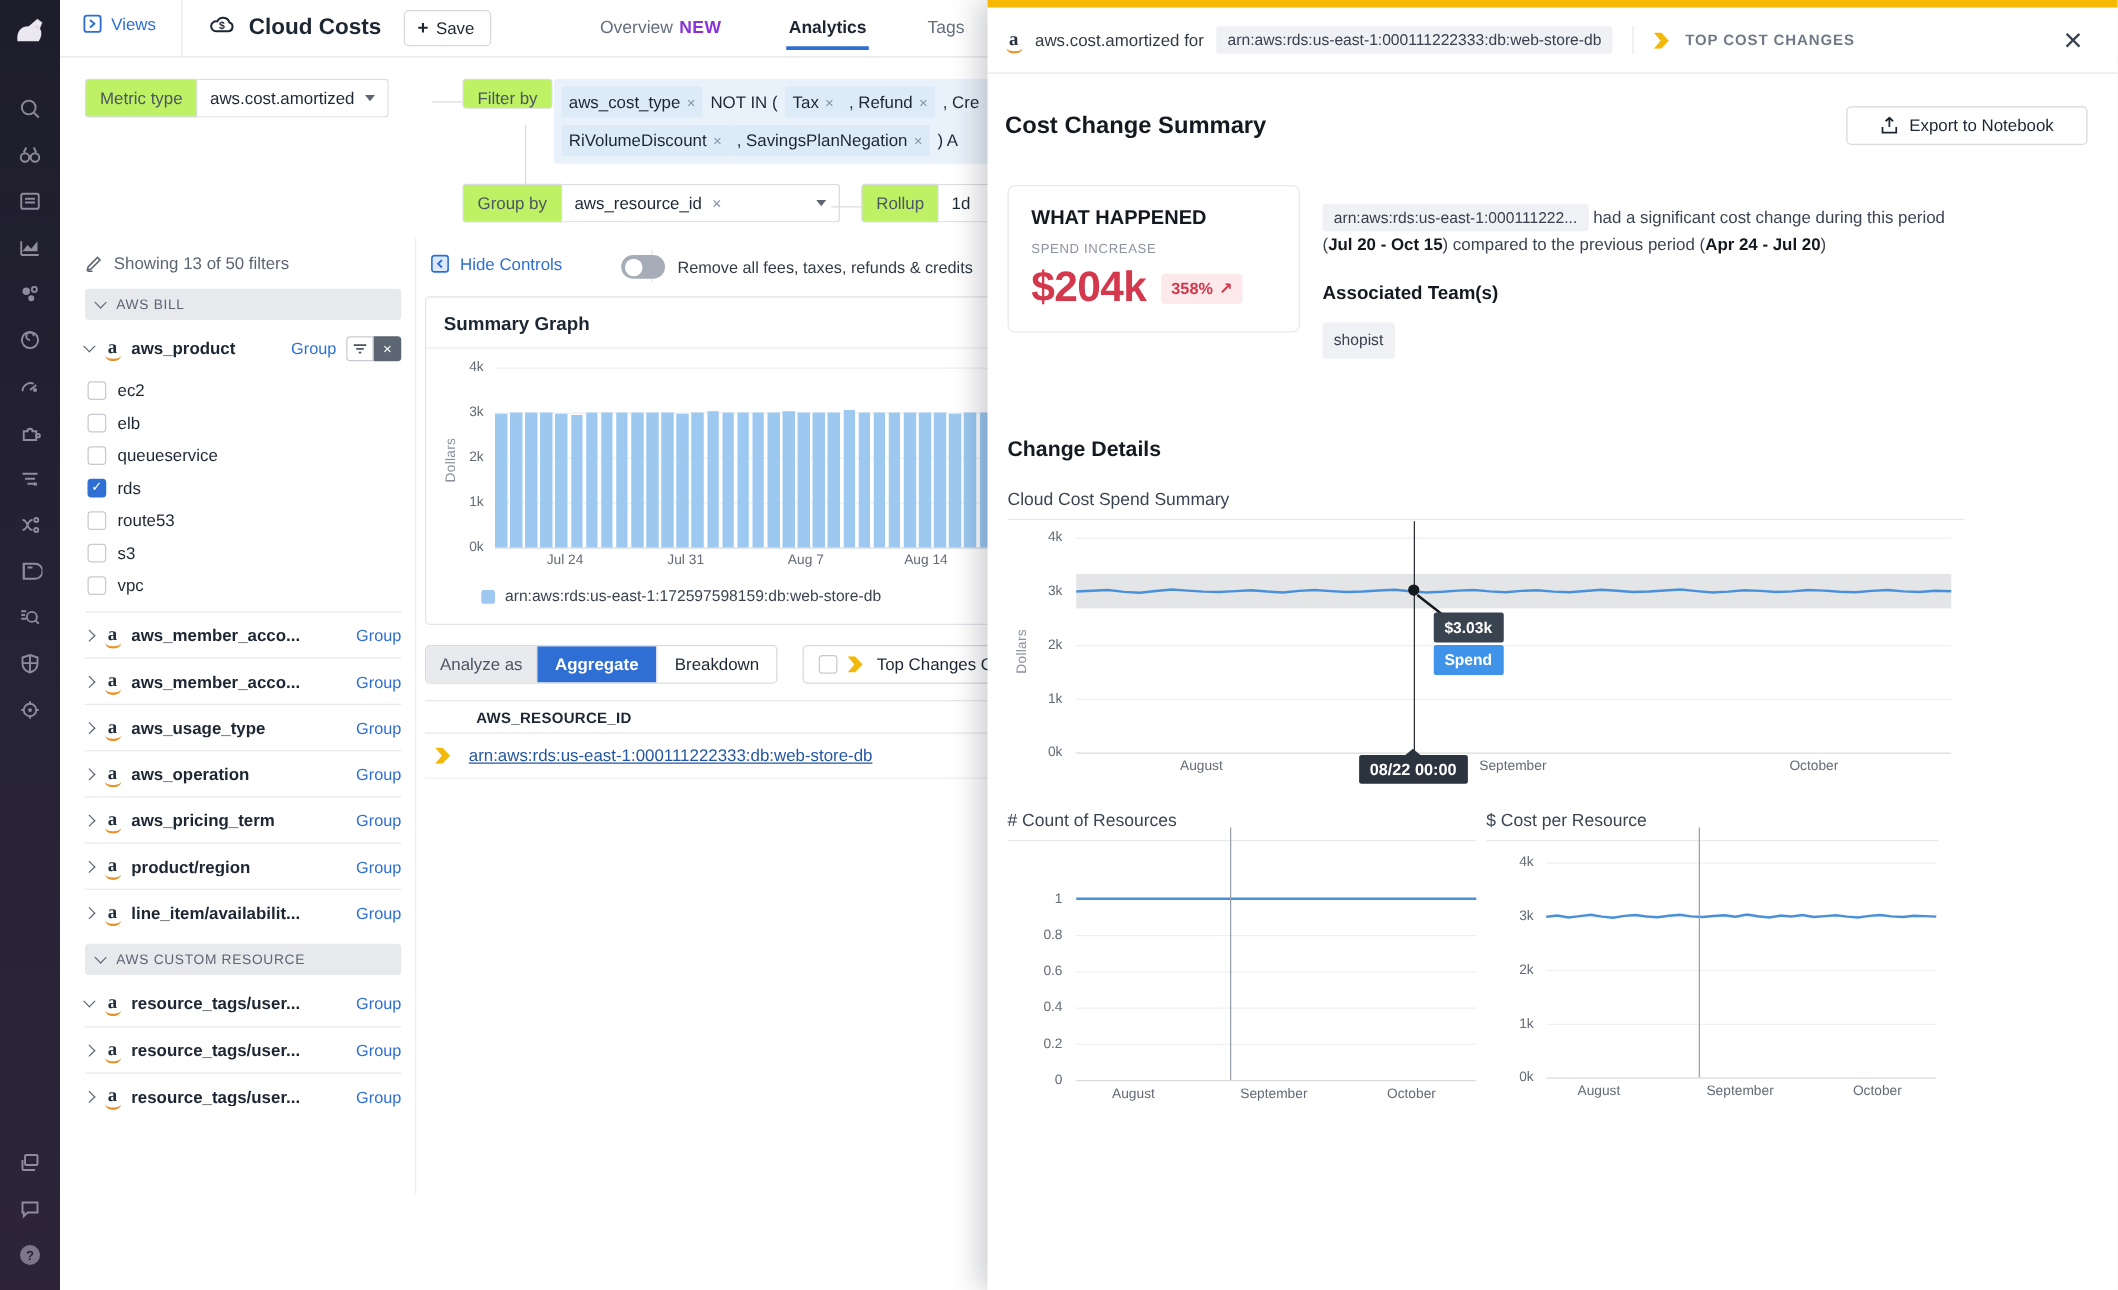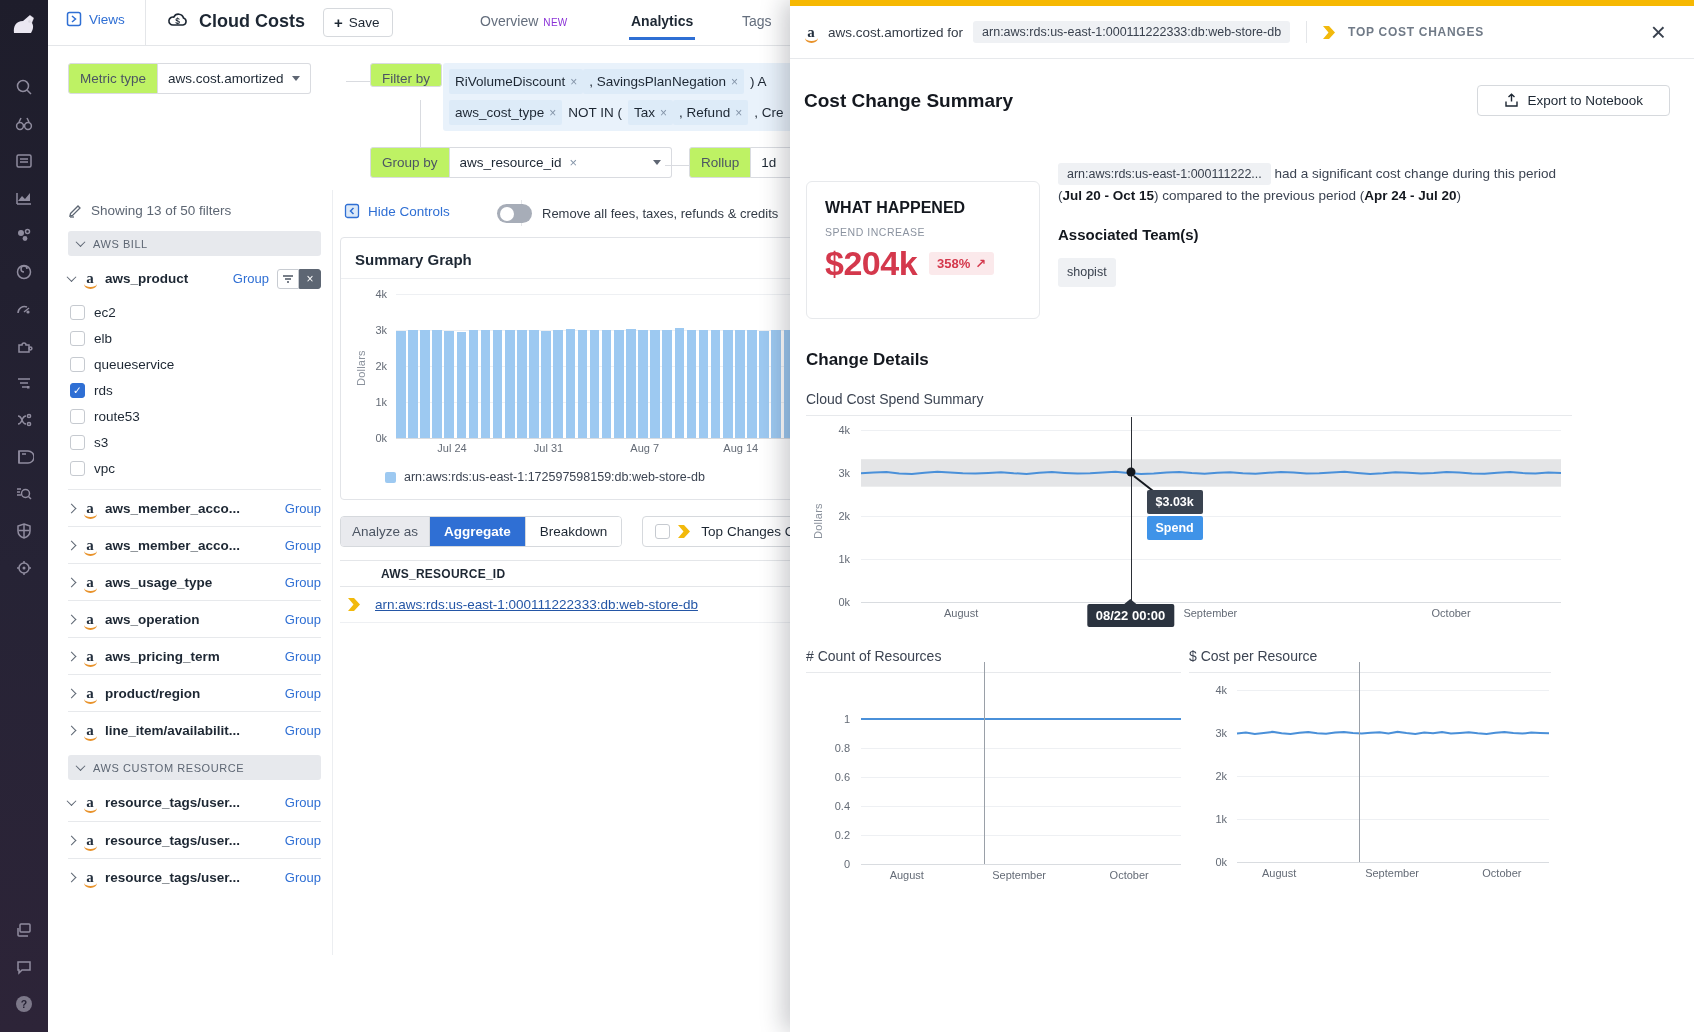--- a/index.html
+++ b/index.html
@@ -21,21 +21,21 @@
     border-bottom:1px solid #e4e6e9; z-index:1; }
   #views-btn { position:absolute; left:18px; top:11px; display:flex; gap:7px; align-items:center;
     color:#2f6fd4; font-size:13.5px; cursor:pointer; }
   #hdr-div1 { position:absolute; left:97px; top:0; bottom:0; width:1px; background:#e4e6e9; }
   #app-title { position:absolute; left:118px; top:9px; display:flex; gap:9px; align-items:center;
     font-size:18px; font-weight:700; color:#1d2733; }
   #save-btn { position:absolute; left:275px; top:8px; border:1px solid #d6d9dd; border-radius:4px;
     padding:5px 12px 5px 10px; font-size:13.5px; color:#1d2733; background:#fff; display:flex; gap:6px; align-items:center; }
   .plus-icon::before { content:"+"; font-size:15px; font-weight:700; color:#1d2733; }
   .tab { position:absolute; top:13px; font-size:14px; color:#646e7d; cursor:pointer; white-space:nowrap; }
-  .tab .new-badge { color:#8a32d6; font-size:10px; font-weight:400; margin-left:5px; letter-spacing:.03em;margin-top:39px; }
+  .tab .new-badge { color:#8a32d6; font-size:14px; font-weight:700; margin-left:5px; letter-spacing:.03em;margin-top:39px; }
   .tab.active { color:#1d2733; font-weight:600; }
   .tab.active::after { content:""; position:absolute; left:-2px; right:-2px; bottom:-11px; height:3px; background:#2f6fd4; }
 
   
   .chip { background:#bef264; border:1px solid #d9dbe0; color:#4c5563; font-size:13.5px;
     padding:7px 11px; border-radius:3px 0 0 3px; white-space:nowrap; }
   .ctrl { display:flex; align-items:stretch; }
   .ctrl .val { background:#fff; border:1px solid #d9dbe0; border-left:none; border-radius:0 3px 3px 0;
     font-size:13.5px; color:#1d2733; padding:7px 10px; display:flex; align-items:center; gap:8px; }
   .caret { width:0; height:0; border-left:4px solid transparent; border-right:4px solid transparent;
@@ -133,21 +133,21 @@
   .tcc-label { font-size:12px; color:#707a87; letter-spacing:.06em; font-weight:600; }
   #panel-close { margin-left:auto; font-size:21px; color:#39414e; cursor:pointer; line-height:1; }
   #panel-close::before { content:"×"; font-size:26px; }
   #panel-hr { height:1px; background:#e7e9ec; }
 
   #panel-title-row { display:flex; align-items:center; padding:26px 24px 0 14px; }
   #panel-title { font-size:19px; font-weight:700; color:#14181f; }
   #export-btn { margin-left:auto; border:1px solid #d6d9dd; border-radius:4px; background:#fff;
     display:flex; gap:8px; align-items:center; padding:7px 26px; font-size:13.5px; color:#1d2733; cursor:pointer; }
 
-  #wh-card { position:absolute; left:16px; top:181px; width:234px; height:138px;
+  #wh-card { position:absolute; left:16px; top:148px; width:234px; height:118px;
     border:1px solid #e7e9ec; border-radius:6px; padding:17px 18px; }
   #wh-title { font-size:16px; font-weight:700; color:#14181f; }
   #wh-sub { font-size:10.5px; color:#8b93a0; letter-spacing:.05em; margin-top:9px; }
   #wh-amount-row { display:flex; align-items:center; gap:12px; margin-top:6px; }
   #wh-amount { font-size:34px; font-weight:800; color:#d4384c; letter-spacing:-.5px; }
   #wh-badge { background:#fbe9eb; color:#d4384c; font-weight:700; font-size:13px; border-radius:3px;
     padding:4px 8px; display:flex; gap:5px; align-items:center; }
 
   #wh-text { position:absolute; left:268px; top:163px; width:500px; font-size:13.5px; color:#3c4452; line-height:1.65; }
   #wh-text b { color:#14181f; }
@@ -333,49 +333,49 @@
   <span class="val">
     <span>aws.cost.amortized</span>
     <span class="caret"></span>
   </span>
 </div>
 <div class="conn-h" style="left:346px; top:81px; width:24px;"></div>
 <div class="chip abs" style="left:370px; top:63px; border-radius:3px; height:24px;">Filter by</div>
 <div id="filter-tokens">
     <div class="token-row">
       <span class="tok box">
+        <span>aws_cost_type</span>
+        <span class="x"></span>
+      </span>
+      <span class="tok">
+        <span>NOT IN (</span>
+      </span>
+      <span class="tok box">
+        <span>Tax</span>
+        <span class="x"></span>
+      </span>
+      <span class="tok box">
+        <span>, Refund</span>
+        <span class="x"></span>
+      </span>
+      <span class="tok">
+        <span>, Cre</span>
+      </span>
+    </div>
+    <div class="token-row">
+      <span class="tok box">
         <span>RiVolumeDiscount</span>
         <span class="x"></span>
       </span>
       <span class="tok box">
         <span>, SavingsPlanNegation</span>
         <span class="x"></span>
       </span>
       <span class="tok">
         <span>) A</span>
-      </span>
-    </div>
-    <div class="token-row">
-      <span class="tok box">
-        <span>aws_cost_type</span>
-        <span class="x"></span>
-      </span>
-      <span class="tok">
-        <span>NOT IN (</span>
-      </span>
-      <span class="tok box">
-        <span>Tax</span>
-        <span class="x"></span>
-      </span>
-      <span class="tok box">
-        <span>, Refund</span>
-        <span class="x"></span>
-      </span>
-      <span class="tok">
-        <span>, Cre</span>
       </span>
     </div>
   </div>
 <div class="conn-v" style="left:420px; top:100px; height:47px;"></div>
 <div class="ctrl abs" style="left:370px; top:147px;">
   <span class="chip">Group by</span>
   <span class="val" style="width:222px;">
     <span>aws_resource_id</span>
     <span class="x" style="color:#8494a8;font-size:13px;"></span>
     <span class="caret" style="margin-left:auto;"></span>

